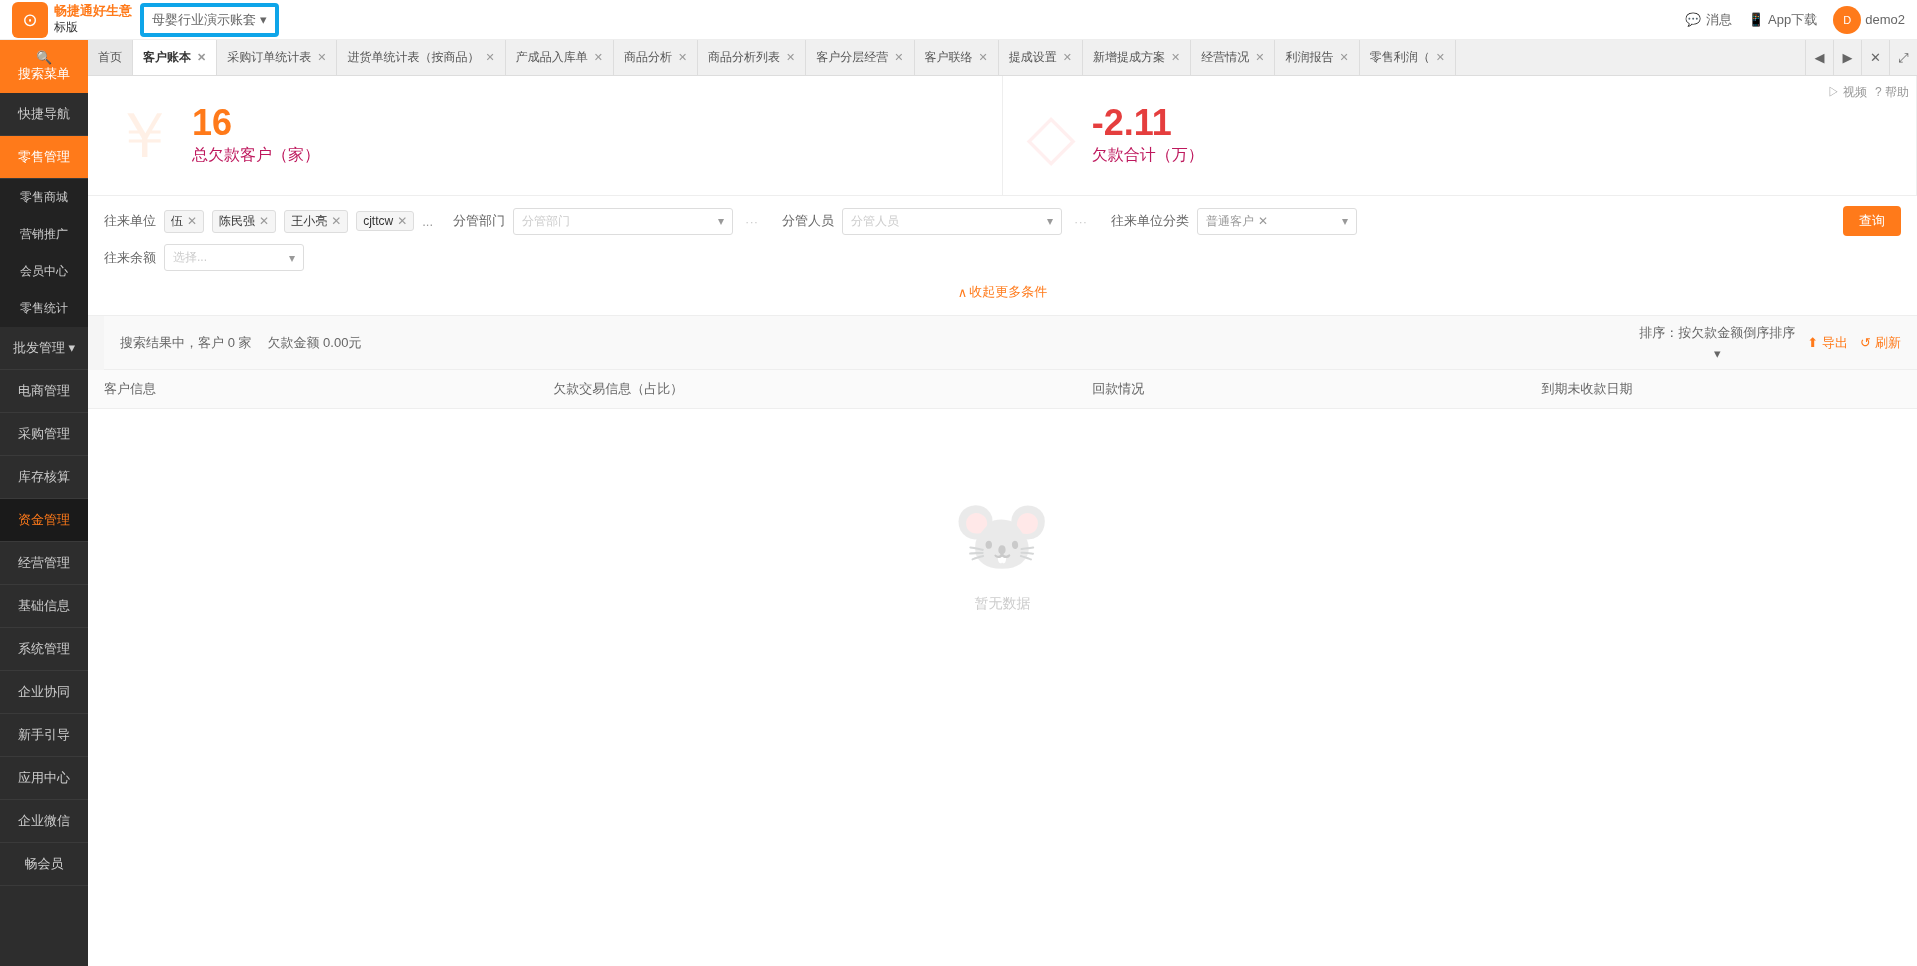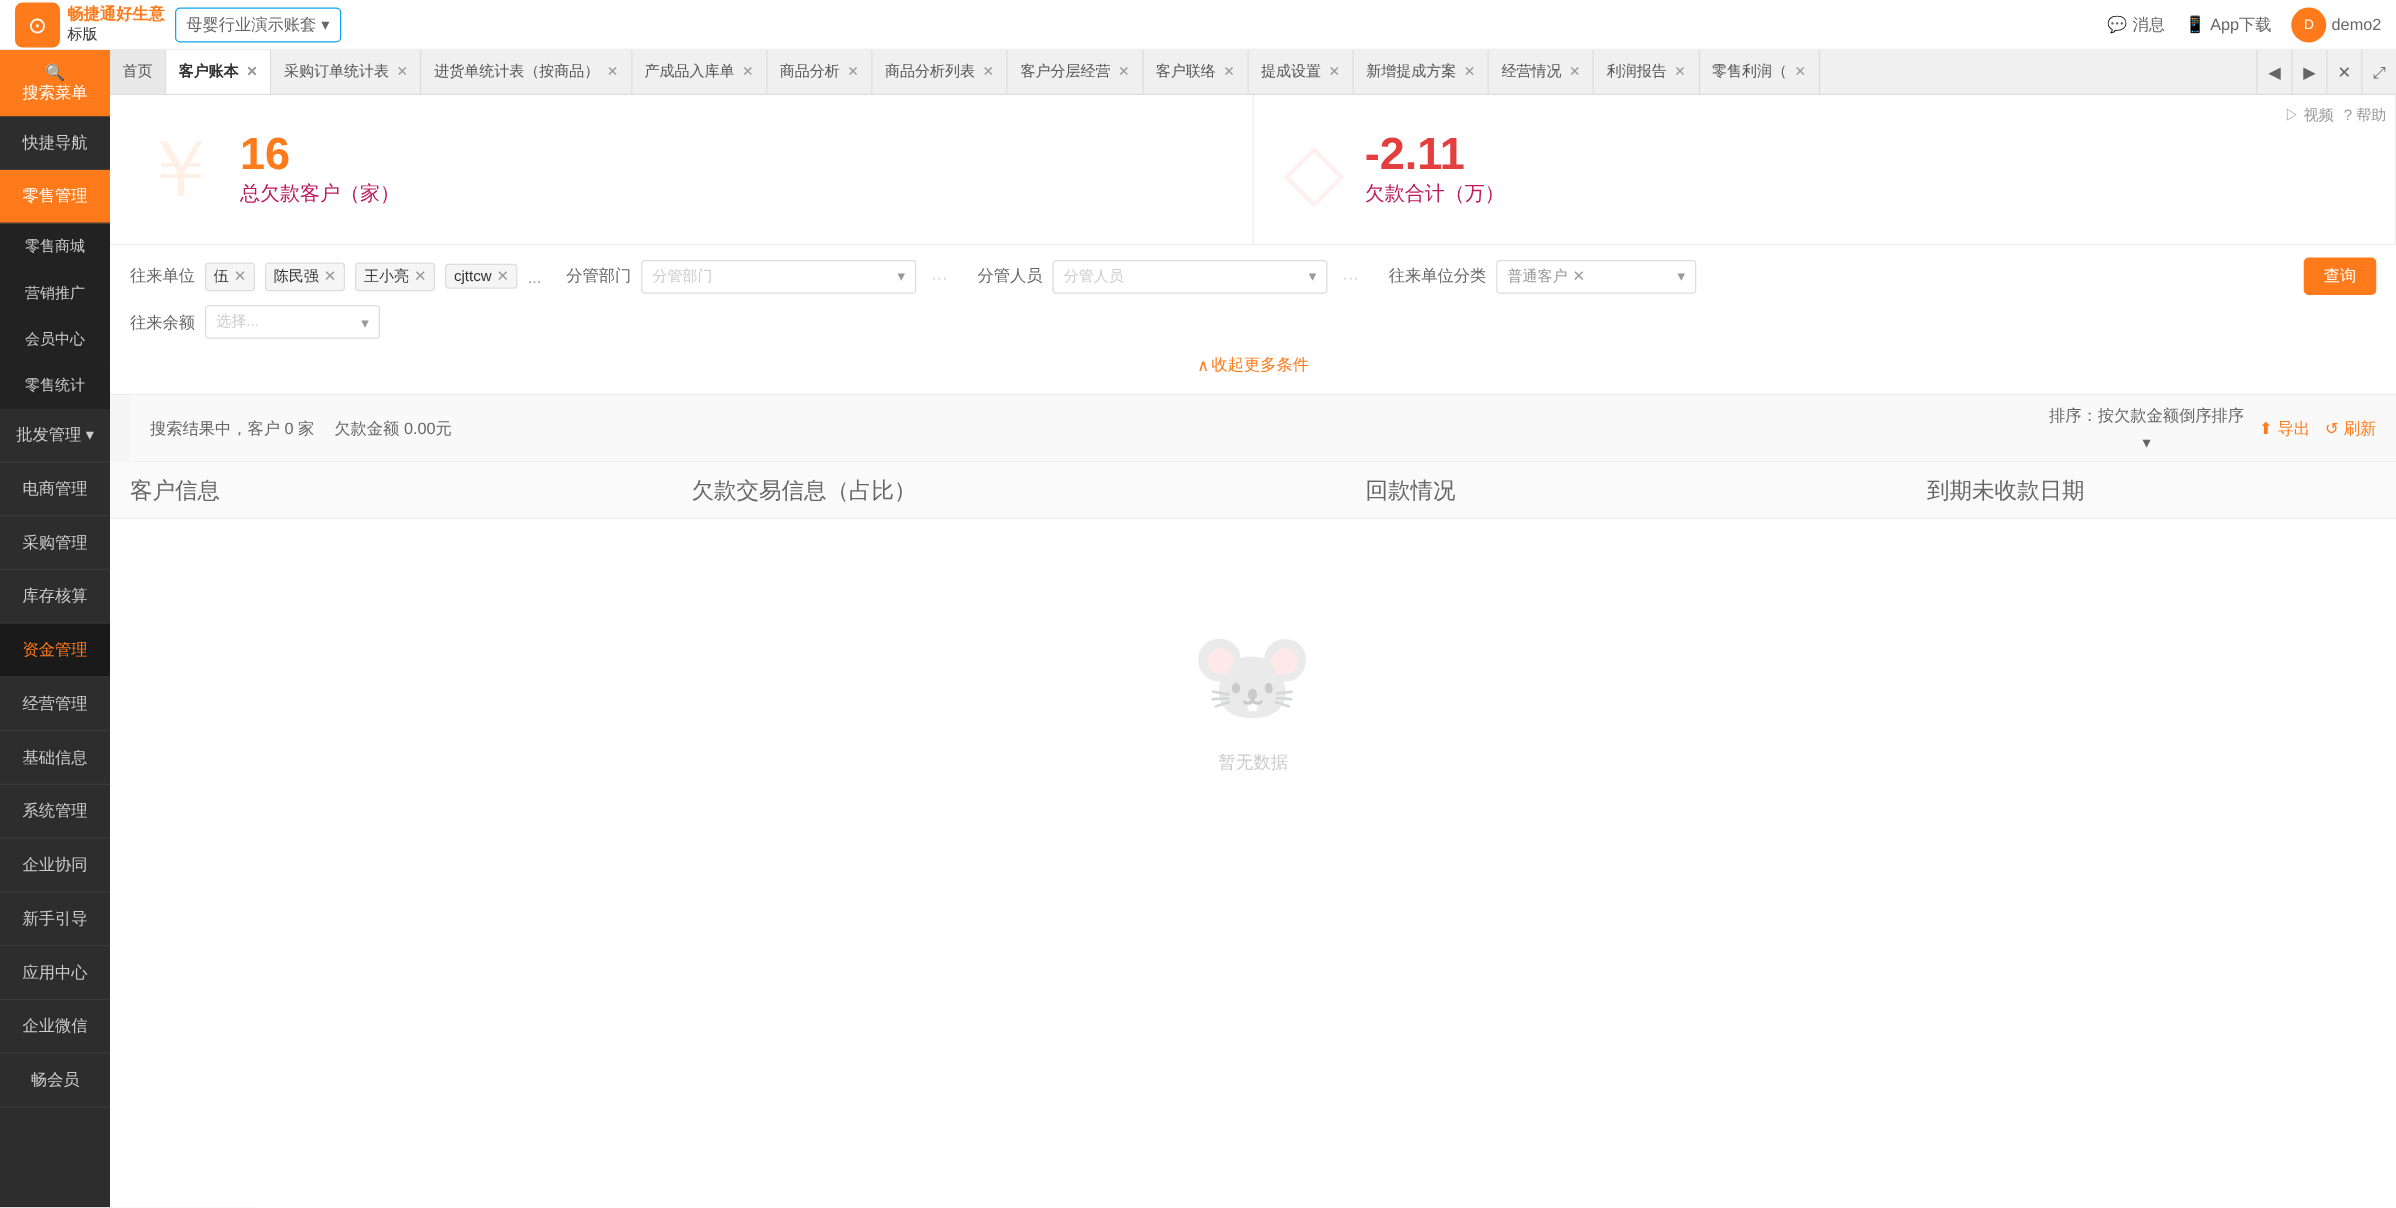--- a/index.html
+++ b/index.html
@@ -5,21 +5,21 @@
     * { margin: 0; padding: 0; box-sizing: border-box; }
     body { font-family: 'Microsoft YaHei', Arial, sans-serif; font-size: 13px; background: #f5f5f5; display: flex; flex-direction: column; height: 966px; overflow: hidden; }
 
     
     .top-bar { display: flex; align-items: center; background: #fff; height: 40px; padding: 0 12px; border-bottom: 1px solid #eee; justify-content: space-between; flex-shrink: 0; }
     .top-bar-left { display: flex; align-items: center; gap: 8px; }
     .logo-area { display: flex; align-items: center; gap: 6px; }
     .logo-icon { width: 36px; height: 36px; background: #ff7a1a; border-radius: 6px; display: flex; align-items: center; justify-content: center; color: white; font-size: 18px; }
     .logo-text { font-size: 12px; color: #333; line-height: 1.3; }
     .logo-text strong { display: block; color: #ff7a1a; font-size: 13px; }
-    .workspace-selector { display: flex; align-items: center; gap: 4px; color: #666; font-size: 13px; cursor: pointer; padding: 4px 8px; border: 1px solid #0ea5e9; border-radius: 4px; }
+    .workspace-selector { display: flex; align-items: center; gap: 4px; color: #666; font-size: 13px; cursor: pointer; padding: 4px 8px; border: 4px solid #0ea5e9; border-radius: 4px; }
     .top-bar-right { display: flex; align-items: center; gap: 16px; color: #666; font-size: 13px; }
     .top-right-item { display: flex; align-items: center; gap: 4px; cursor: pointer; }
     .avatar { width: 28px; height: 28px; border-radius: 50%; background: #ff7a1a; color: white; display: flex; align-items: center; justify-content: center; font-size: 11px; }
 
     
     .main-layout { display: flex; flex: 1; overflow: hidden; }
 
     
     .sidebar { width: 88px; background: #2d2d2d; display: flex; flex-direction: column; flex-shrink: 0; overflow-y: auto; }
     .sidebar-search { background: #ff7a1a; color: white; text-align: center; padding: 10px 0; font-size: 13px; cursor: pointer; }
@@ -68,21 +68,21 @@
     
     .results-bar { background: #f9f9f9; border-bottom: 1px solid #eee; padding: 8px 16px; display: flex; align-items: center; justify-content: space-between; flex-shrink: 0; margin-left: 16px; }
     .results-info { font-size: 13px; color: #666; display: flex; gap: 16px; }
     .results-actions { display: flex; align-items: center; gap: 12px; font-size: 13px; color: #666; }
     .sort-selector { display: flex; align-items: center; gap: 4px; cursor: pointer; flex-direction: column; }
     .action-btn { display: flex; align-items: center; gap: 4px; cursor: pointer; color: #ff7a1a; }
 
     
     .table-section { flex: 1; overflow: auto; background: white; }
     .table-header { display: flex; background: #fafafa; border-bottom: 1px solid #eee; padding: 10px 16px; }
-    .table-col { color: #666; font-size: 18px; }
+    .table-col { color: #666; font-size: 13px; }
     .col-customer { flex: 2.5; }
     .col-debt { flex: 3; }
     .col-repayment { flex: 2.5; }
     .col-date { flex: 2; }
 
     
     .empty-state { display: flex; flex-direction: column; align-items: center; justify-content: center; padding: 80px 0; }
     .empty-text { color: #ccc; font-size: 14px; margin-top: 12px; }
 
     

